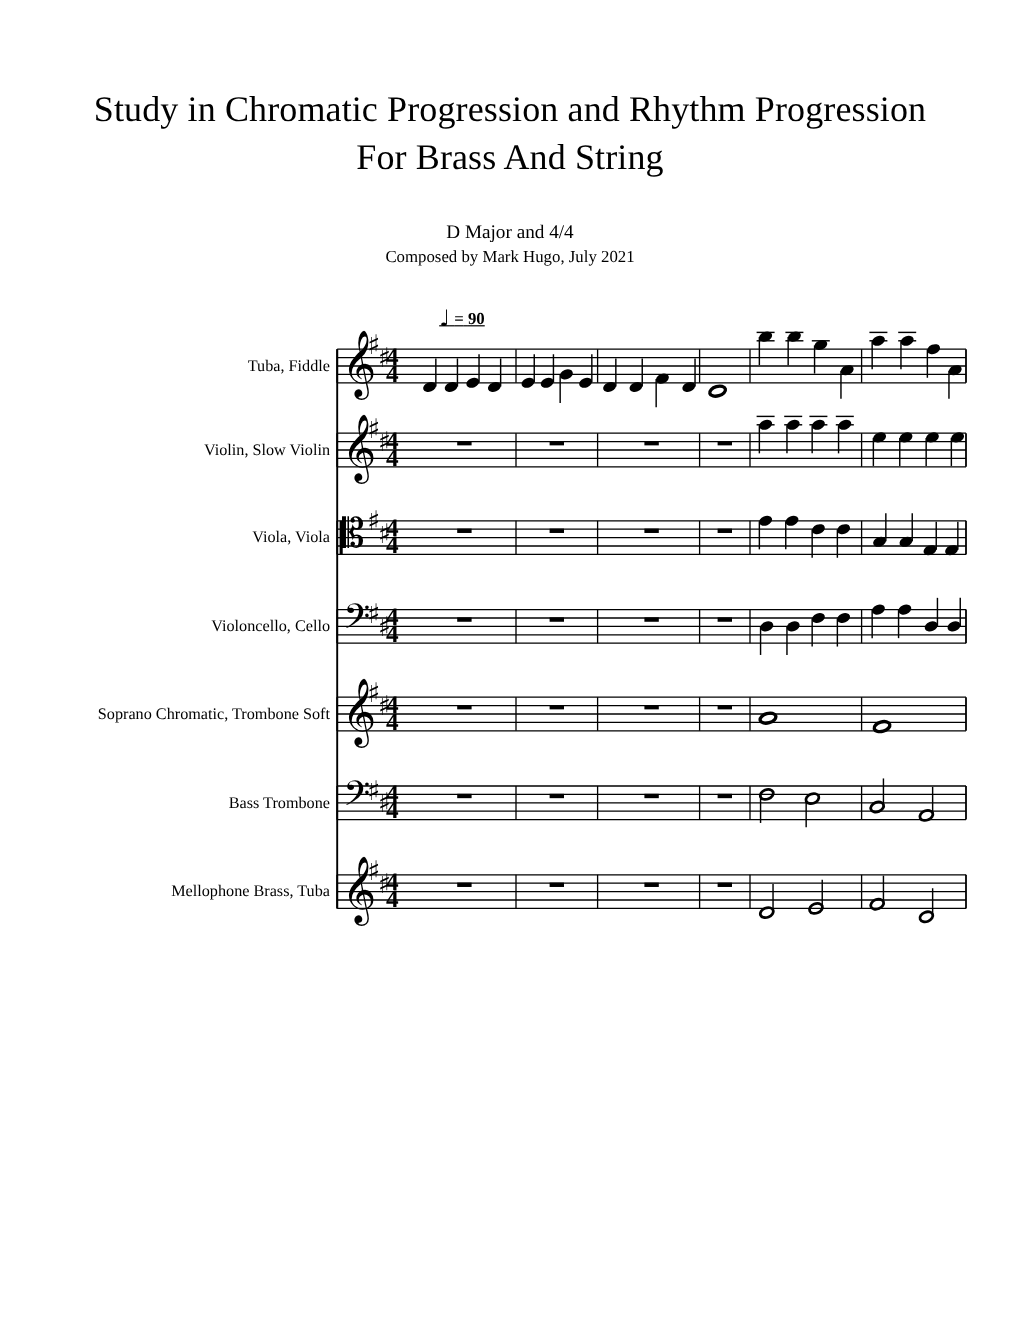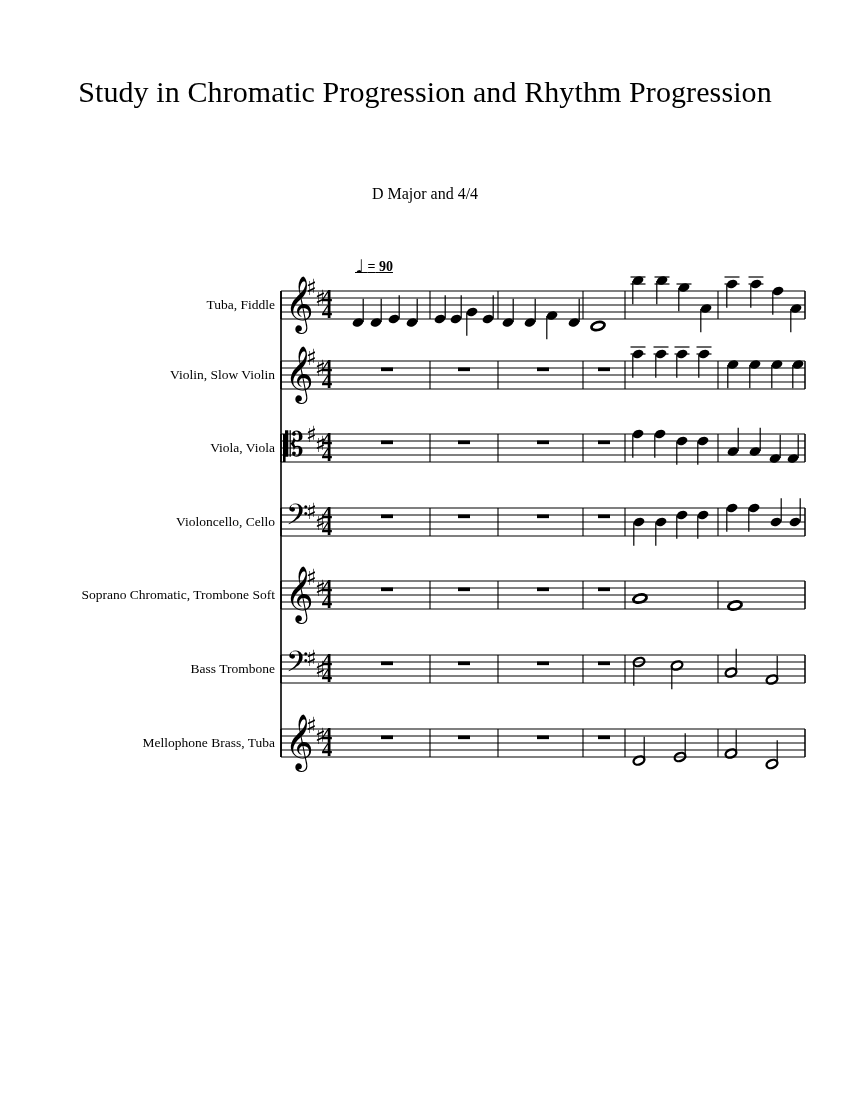--- a/index.html
+++ b/index.html
@@ -46,21 +46,21 @@
   .subtitle-1 {
     font-size: 16px;
     line-height: 22px;
   }
   .subtitle-2 {
     font-size: 14px;
     line-height: 19px;
   }
   .tempo {
     position: absolute;
-    left: 355px;
+    left: 366px;
     top: 253px;
     font-size: 14px;
     font-weight: bold;
     white-space: nowrap;
     text-decoration: underline;
   }
   .tempo .tnote {
     font-family: "DejaVu Sans", sans-serif;
     font-size: 19px;
     font-weight: normal;
@@ -92,24 +92,26 @@
     display: block;
   }
 </style>
 </head>
 <body>
 
 <div id="page">
 
   <div class="title-block">
     <div class="title-line">Study in Chromatic Progression and Rhythm Progression</div>
+    <div class="title-line">For Brass And String</div>
   </div>
 
   <div class="subtitle-block">
     <div class="subtitle-1">D Major and 4/4</div>
+    <div class="subtitle-2">Composed by Mark Hugo, July 2021</div>
   </div>
 
   <div class="tempo">
     <span class="tnote">♩</span>
     <span>=</span>
     <span>90</span>
   </div>
 
   <div id="labels">
       <div class="inst-label" style="left: 275px; top: 297px;">

